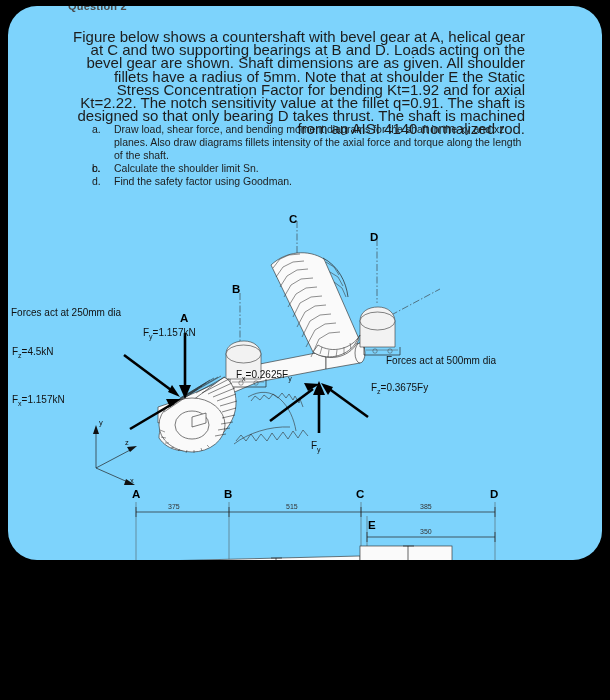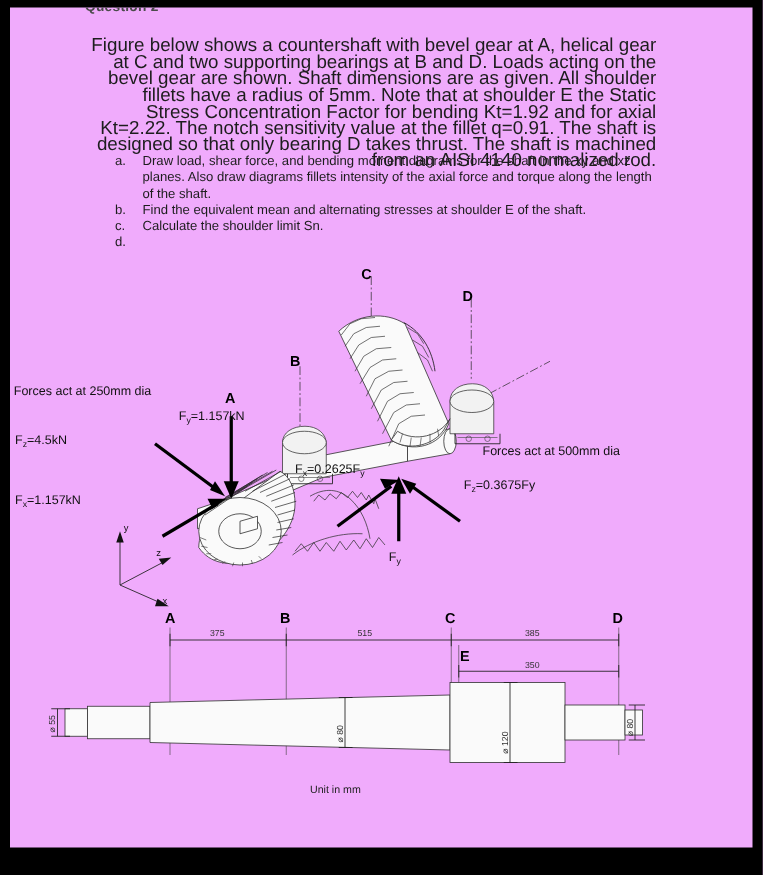--- a/index.html
+++ b/index.html
@@ -1,17 +1,17 @@
 <!DOCTYPE html>
 <html><head>
 <meta charset="utf-8">
 <style>
   html,body{margin:0;padding:0;background:#000;}
   body{width:610px;height:700px;overflow:hidden;font-family:"Liberation Sans",sans-serif;}
-  .page{position:absolute;left:8px;top:6px;width:594px;height:672px;background:#f0abfc;overflow:hidden;}
+  .page{position:absolute;left:8px;top:6px;width:594px;height:554px;background:#7dd3fc;overflow:hidden;border-radius:29px;}
   .qhead{position:absolute;left:60px;top:-6px;font-size:11px;font-weight:bold;color:#4a4a4a;letter-spacing:.2px;}
   .para{position:absolute;left:62px;top:24px;width:455px;font-size:15px;line-height:13.2px;color:#1d1d1d;text-align:right;}
   .list{position:absolute;left:84px;top:117px;width:440px;font-size:10.5px;line-height:13px;color:#1d1d1d;margin:0;padding:0;list-style:none;}
   .list li{position:relative;padding-left:22px;margin-bottom:0px;}
   .list li .mk{position:absolute;left:0;top:0;}
   .draw{position:absolute;left:0;top:205px;width:594px;height:265px;}
   .dim{position:absolute;left:0;top:470px;width:594px;height:180px;}
   svg{display:block;overflow:visible;}
   .lbl{font-family:"Liberation Sans",sans-serif;font-size:10px;fill:#111;}
   .lbl-b{font-family:"Liberation Sans",sans-serif;font-size:11.5px;font-weight:bold;fill:#000;}
@@ -31,23 +31,23 @@
 <body>
 
 <div class="page">
 
   <div class="qhead">Question 2</div>
 
   <div class="para">Figure below shows a countershaft with bevel gear at A, helical gear at C and two supporting bearings at B and D. Loads acting on the bevel gear are shown. Shaft dimensions are as given. All shoulder fillets have a radius of 5mm. Note that at shoulder E the Static Stress Concentration Factor for bending Kt=1.92 and for axial Kt=2.22. The notch sensitivity value at the fillet q=0.91. The shaft is designed so that only bearing D takes thrust. The shaft is machined from an AISI 4140 normalized rod.</div>
 
   <ul class="list">
     <li><span class="mk">a.</span><span>Draw load, shear force, and bending moment diagrams for the shaft in the xy and xz planes. Also draw diagrams fillets intensity of the axial force and torque along the length of the shaft.</span></li>
-    <li><span class="mk">b.</span><span>Find the equivalent mean and alternating stresses at shoulder E of the shaft.</span></li>
+    <li><span class="mk">b.</span></li>
     <li><span class="mk">c.</span><span>Calculate the shoulder limit Sn.</span></li>
-    <li><span class="mk">d.</span></li>
+    <li><span class="mk">d.</span><span>Find the safety factor using Goodman.</span></li>
   </ul>
 
   <div class="draw">
   <svg width="594" height="265" viewBox="0 0 594 265">
 
     <line class="cl" x1="289" y1="10" x2="289" y2="62"></line>
     <line class="cl" x1="232" y1="82" x2="232" y2="148"></line>
     <line class="cl" x1="369" y1="28" x2="369" y2="92"></line>
     <line class="cl" x1="372" y1="110" x2="432" y2="78"></line>
 

